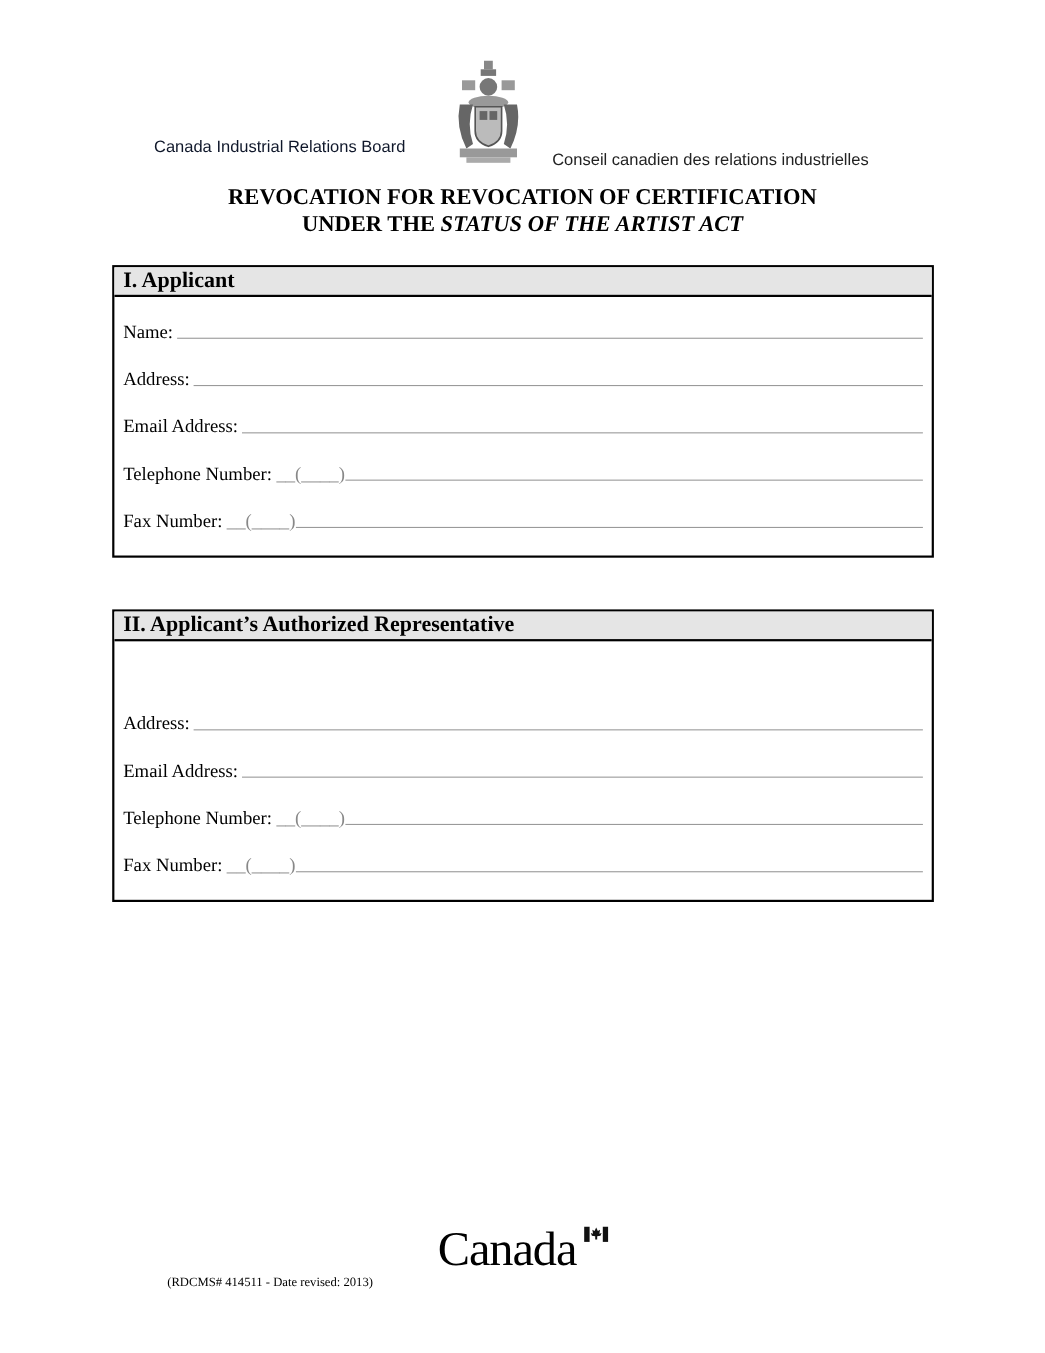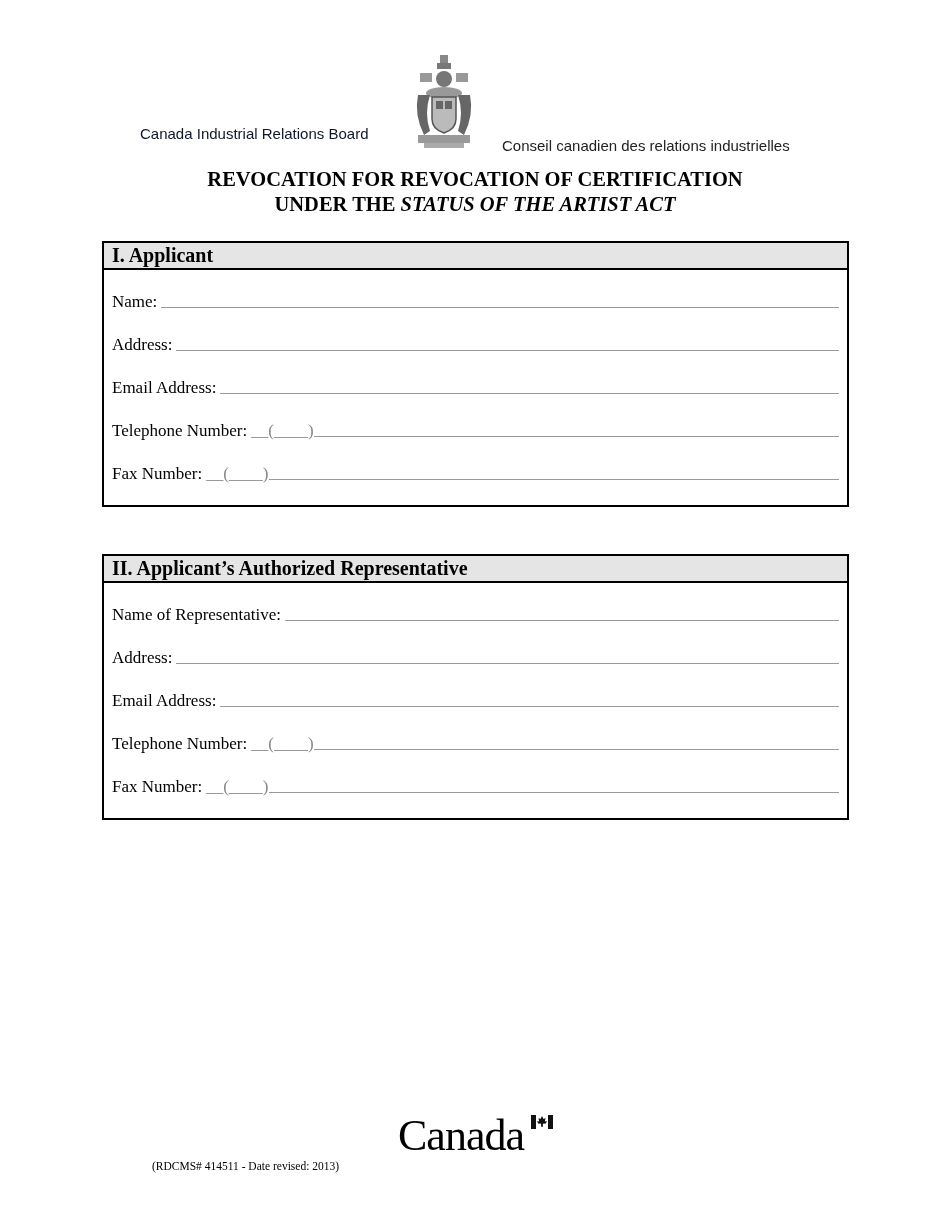--- a/index.html
+++ b/index.html
@@ -69,24 +69,20 @@
   </div>
   <div class="row" style="top:218px;">
     <span class="lbl">Fax Number:</span>
     <span class="phone">__(____)</span>
     <span class="line"></span>
   </div>
 </div>
 
 <div class="box" style="top:554px; height:262px;">
   <div class="box-head">II. Applicant’s Authorized Representative</div>
-  <div class="row" style="top:46px;">
-    <span class="lbl">Name of Representative:</span>
-    <span class="line"></span>
-  </div>
   <div class="row" style="top:89px;">
     <span class="lbl">Address:</span>
     <span class="line"></span>
   </div>
   <div class="row" style="top:132px;">
     <span class="lbl">Email Address:</span>
     <span class="line"></span>
   </div>
   <div class="row" style="top:175px;">
     <span class="lbl">Telephone Number:</span>

